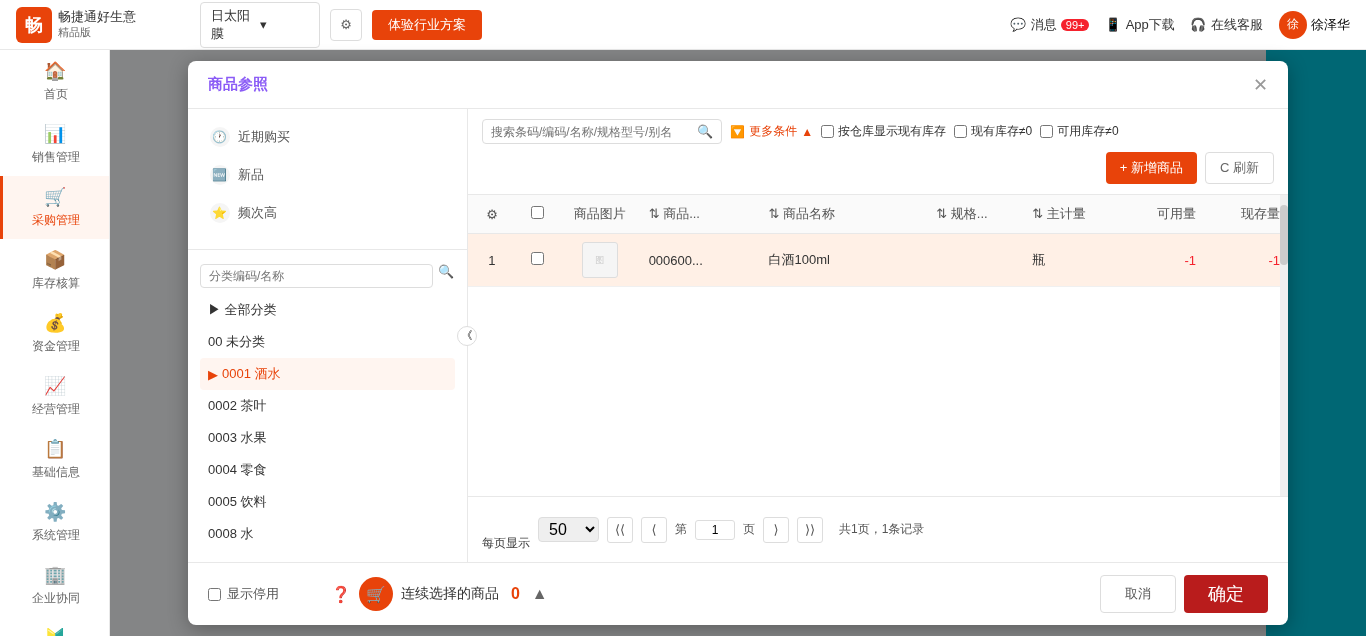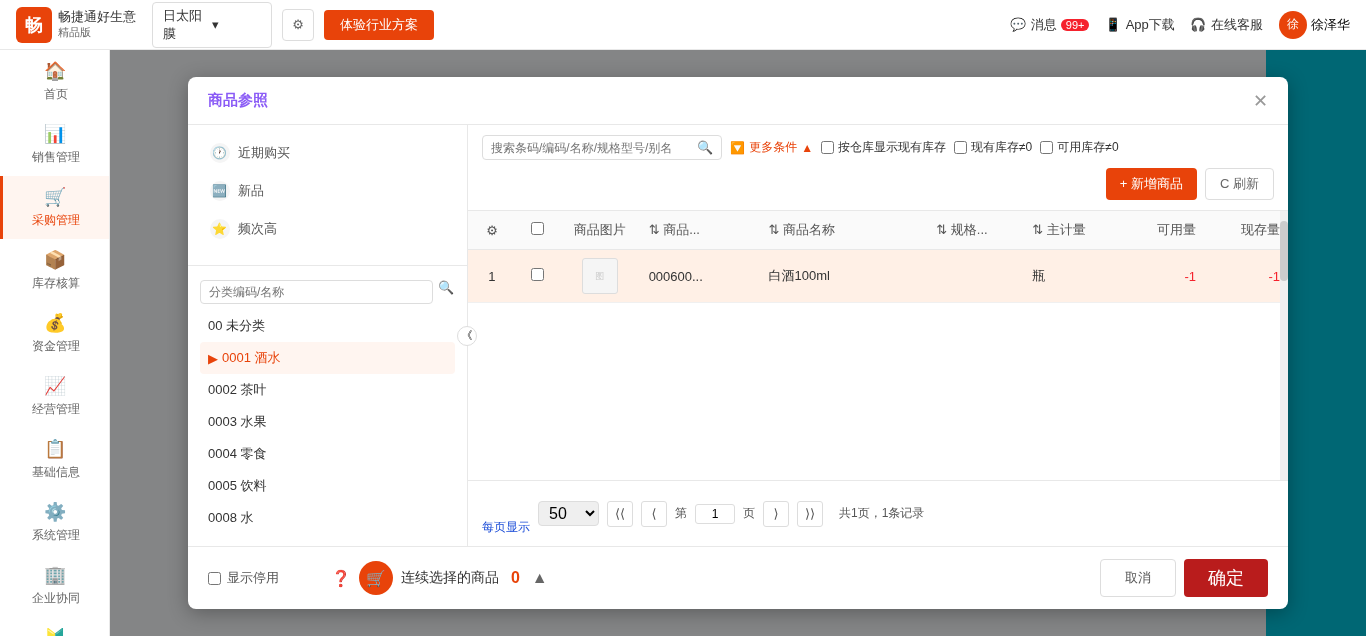--- a/index.html
+++ b/index.html
@@ -45,20 +45,21 @@
     }
     .navbar-selector {
       display: flex;
       align-items: center;
       border: 1px solid #ddd;
       border-radius: 4px;
       padding: 4px 10px;
       margin-right: 10px;
       cursor: pointer;
       min-width: 120px;
+      margin-left: 48px;
     }
     .navbar-selector span { color: #333; flex: 1; }
     .gear-btn {
       width: 32px;
       height: 32px;
       border: 1px solid #ddd;
       border-radius: 4px;
       display: flex;
       align-items: center;
       justify-content: center;
@@ -477,21 +478,21 @@
     
     .pagination-area {
       padding: 10px 14px;
       display: flex;
       align-items: center;
       gap: 8px;
       border-top: 1px solid #e8e8e8;
       font-size: 12px;
       color: #555;
     }
-    .page-size-label { color: #1d4ed8; margin-top: 28px; }
+    .page-size-label { color: #404040; margin-top: 28px; }
     .page-size-select {
       border: 1px solid #ddd;
       border-radius: 4px;
       padding: 2px 6px;
       font-size: 16px;
       cursor: pointer;
     }
     .page-nav-btn {
       width: 26px;
       height: 26px;
@@ -707,20 +708,23 @@
               </div>
             </div>
 
             <div style="position:absolute; right:-10px; top:50%; transform:translateY(-50%); z-index:10; background:white; border:1px solid #ddd; border-radius:50%; width:20px; height:20px; display:flex; align-items:center; justify-content:center; cursor:pointer; font-size:11px;">《</div>
             <hr class="left-divider">
             <div class="search-row">
               <input type="text" class="search-input-sm" placeholder="分类编码/名称" style="">
               <span style="cursor:pointer; color:#999;">🔍</span>
             </div>
             <div class="category-list">
+              <div class="category-item">
+                <span>▶ 全部分类</span>
+              </div>
               <div class="category-item">
                 <span>00 未分类</span>
               </div>
               <div class="category-item active">
                 <span style="color:#e8430a;">▶</span>
                 <span>0001 酒水</span>
               </div>
               <div class="category-item">
                 <span>0002 茶叶</span>
               </div>

